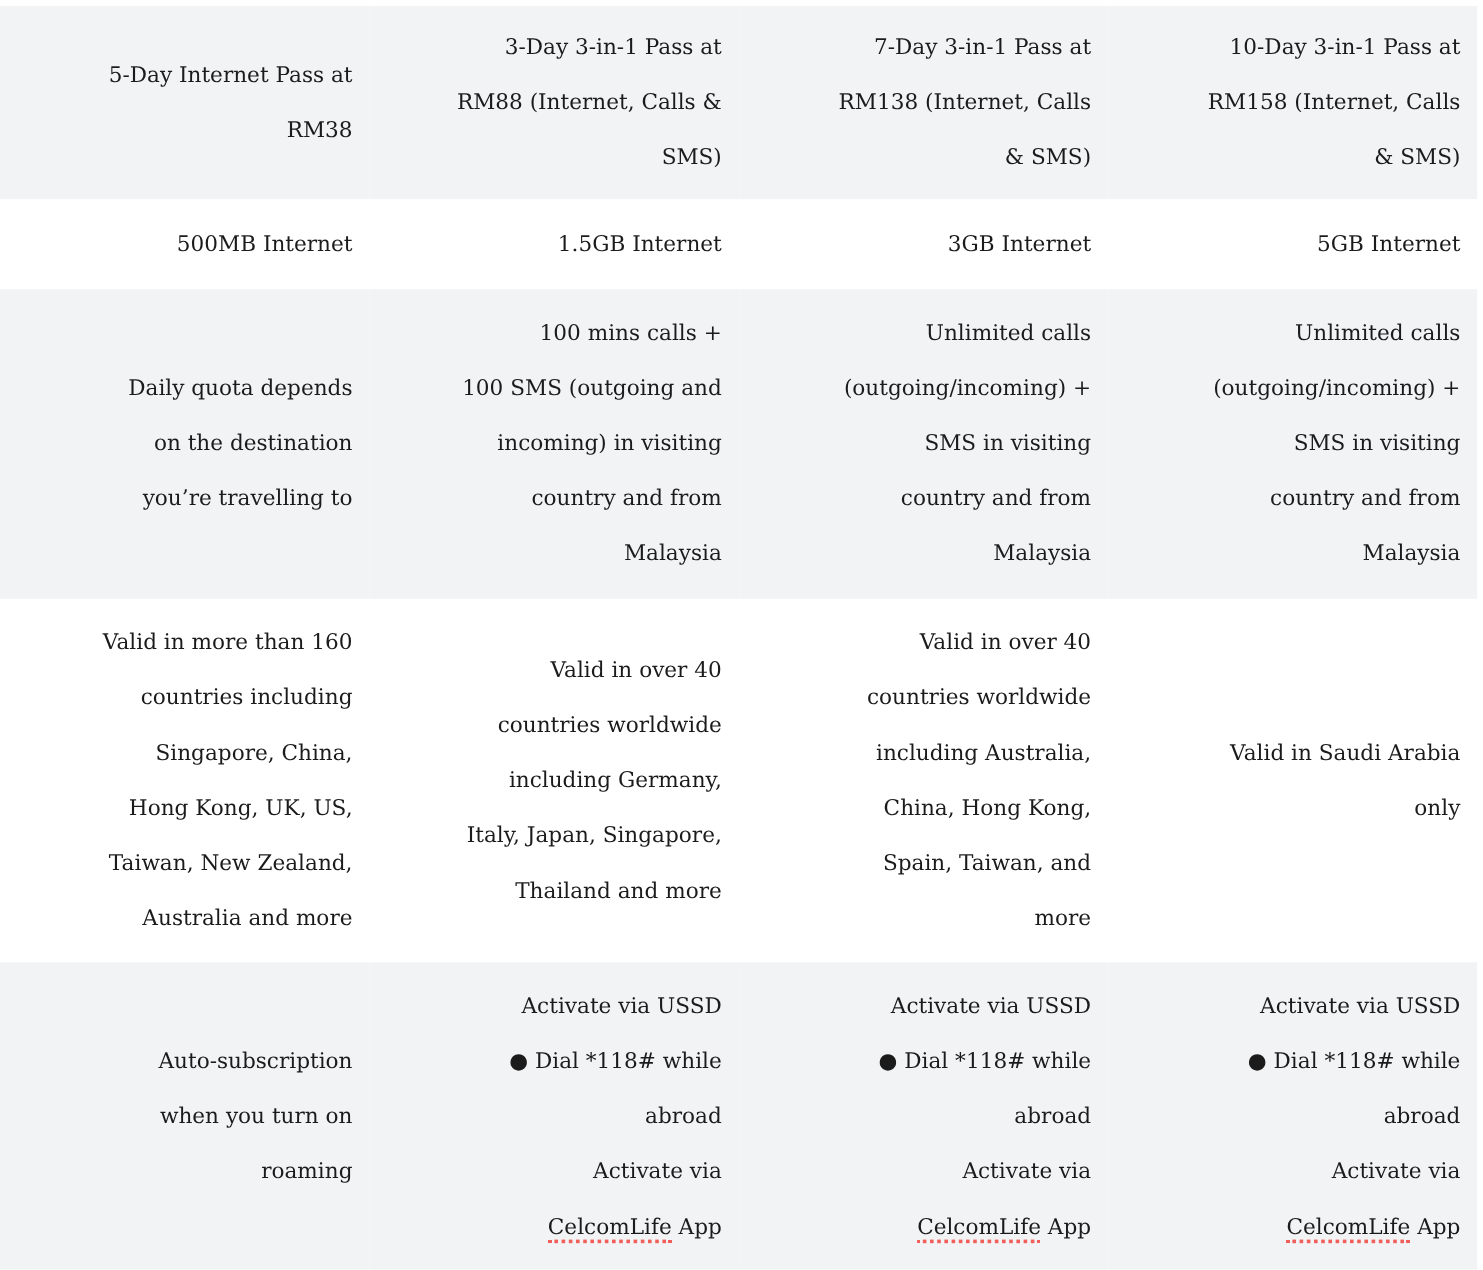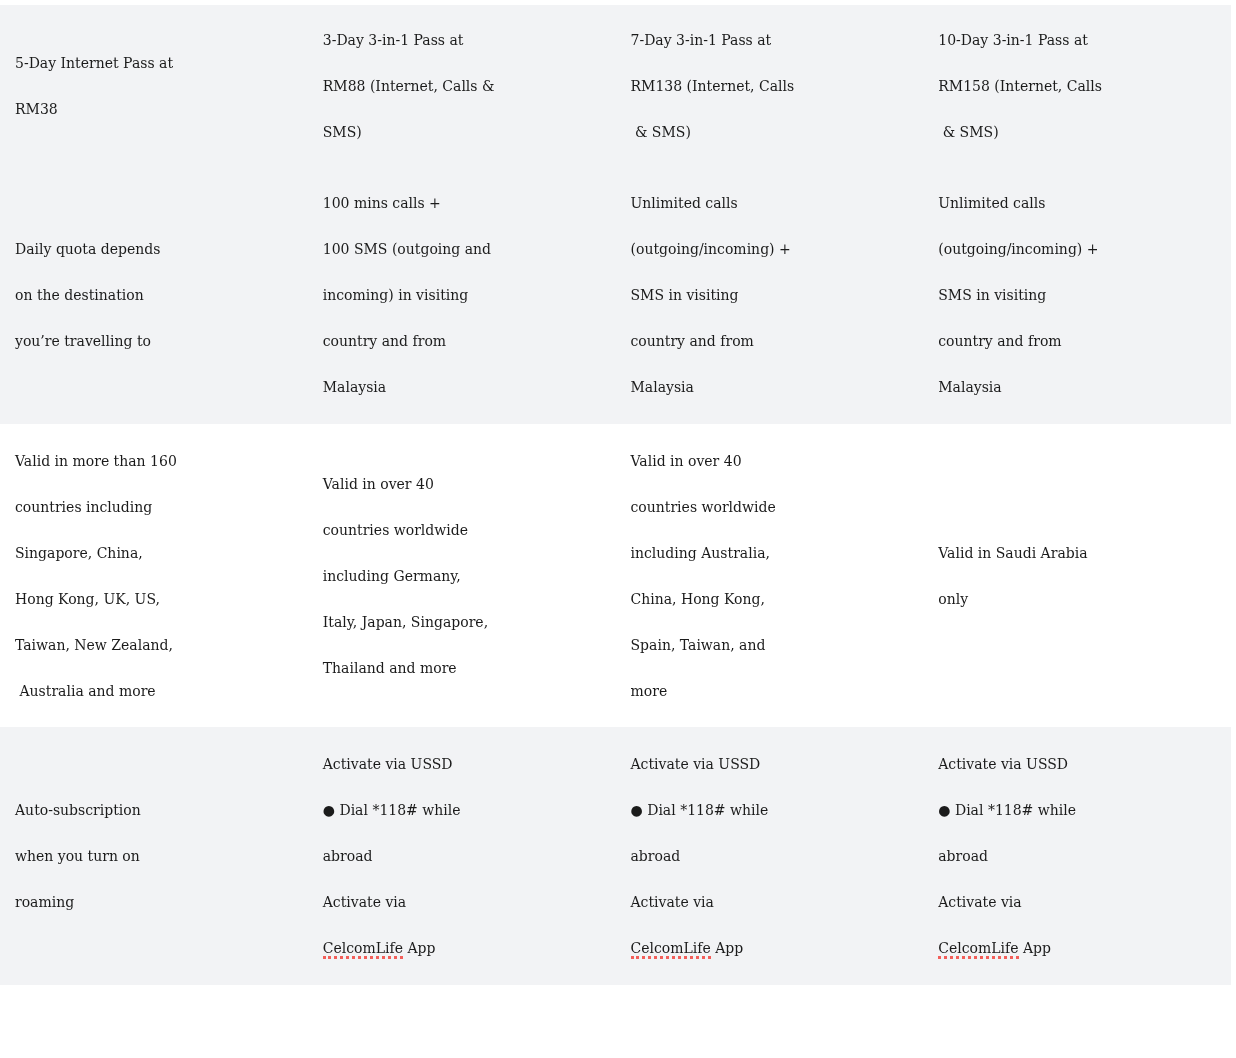--- a/index.html
+++ b/index.html
@@ -14,24 +14,25 @@
   table.pass-table {
     border-collapse: collapse;
     table-layout: fixed;
     width: 1231px;
     margin-top: 5px;
   }
   table.pass-table td {
     width: 25%;
     vertical-align: middle;
     padding: 8px 14px 8px 15px;
-    font-size: 14px;
+    font-size: 18px;
     line-height: 46px;
     white-space: pre-line;
     overflow-wrap: break-word;
+    text-align: right;
   }
   tr.stripe { background: #f2f3f5; }
   tr.row-header  { height: 161px; }
   tr.row-quota   { height: 75px;  }
   tr.row-calls   { height: 258px; }
   tr.row-valid   { height: 303px; }
   tr.row-activate{ height: 258px; }
   a.dotted-link {
     color: inherit;
     text-decoration: none;
@@ -51,20 +52,26 @@
 RM88 (Internet, Calls &amp;
 SMS)</td>
       <td>7-Day 3-in-1 Pass at
 RM138 (Internet, Calls
 &nbsp;&amp; SMS)</td>
       <td>10-Day 3-in-1 Pass at
 RM158 (Internet, Calls
 &nbsp;&amp; SMS)</td>
     </tr>
 
+    <tr class="row-quota">
+      <td>500MB Internet</td>
+      <td>1.5GB Internet</td>
+      <td>3GB Internet</td>
+      <td>5GB Internet</td>
+    </tr>
 
     <tr class="stripe row-calls">
       <td>Daily quota depends
 on the destination
 you’re travelling to</td>
       <td>100 mins calls +
 100 SMS (outgoing and
 incoming) in visiting
 country and from
 Malaysia</td>

